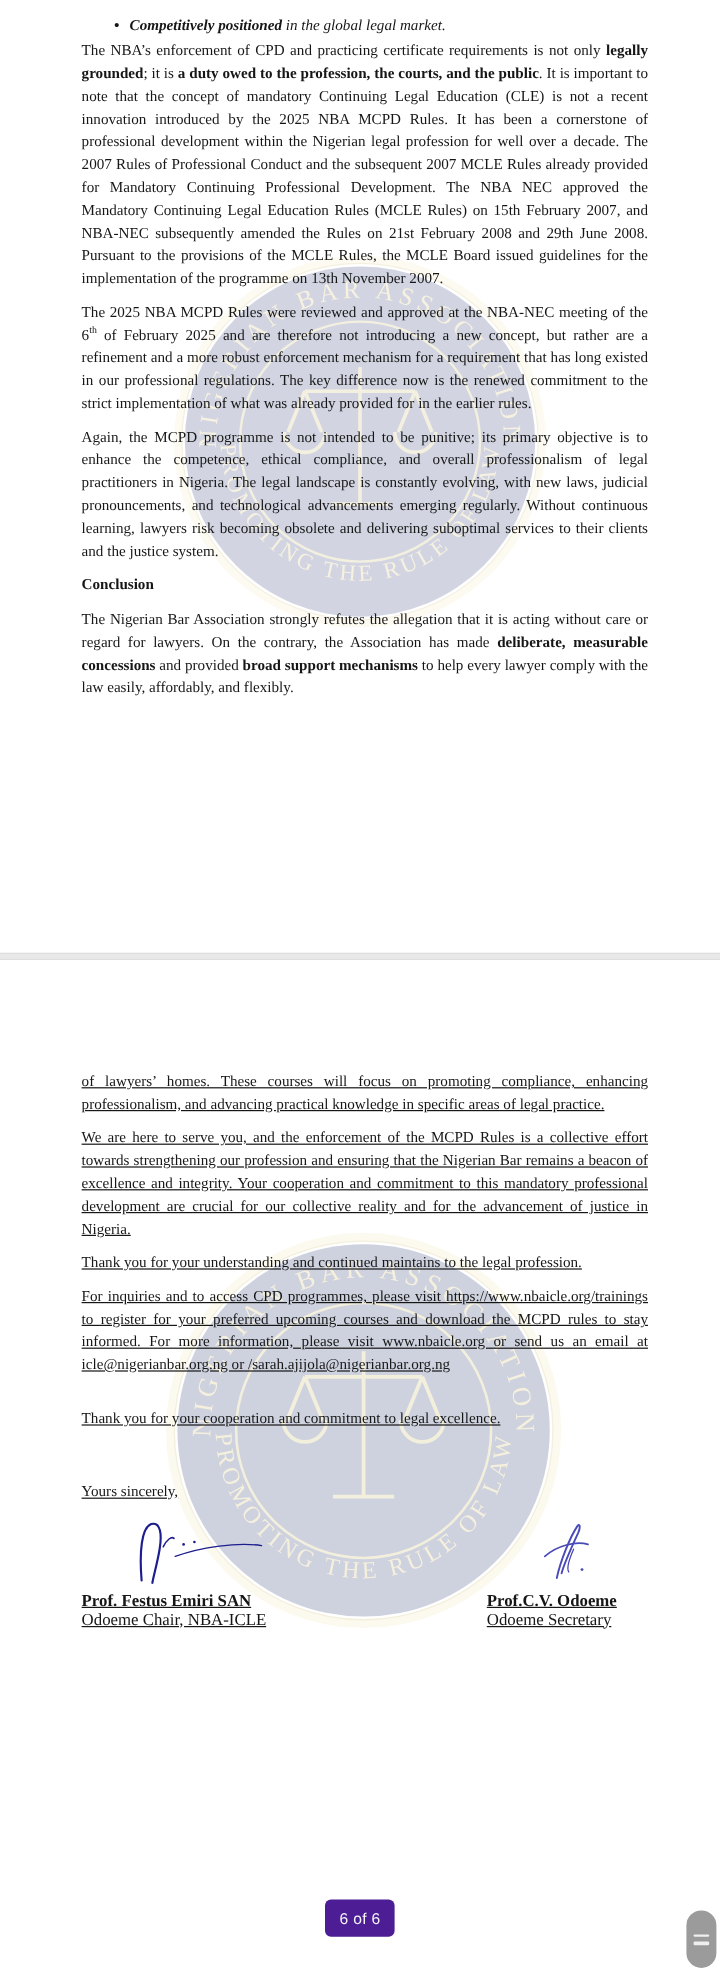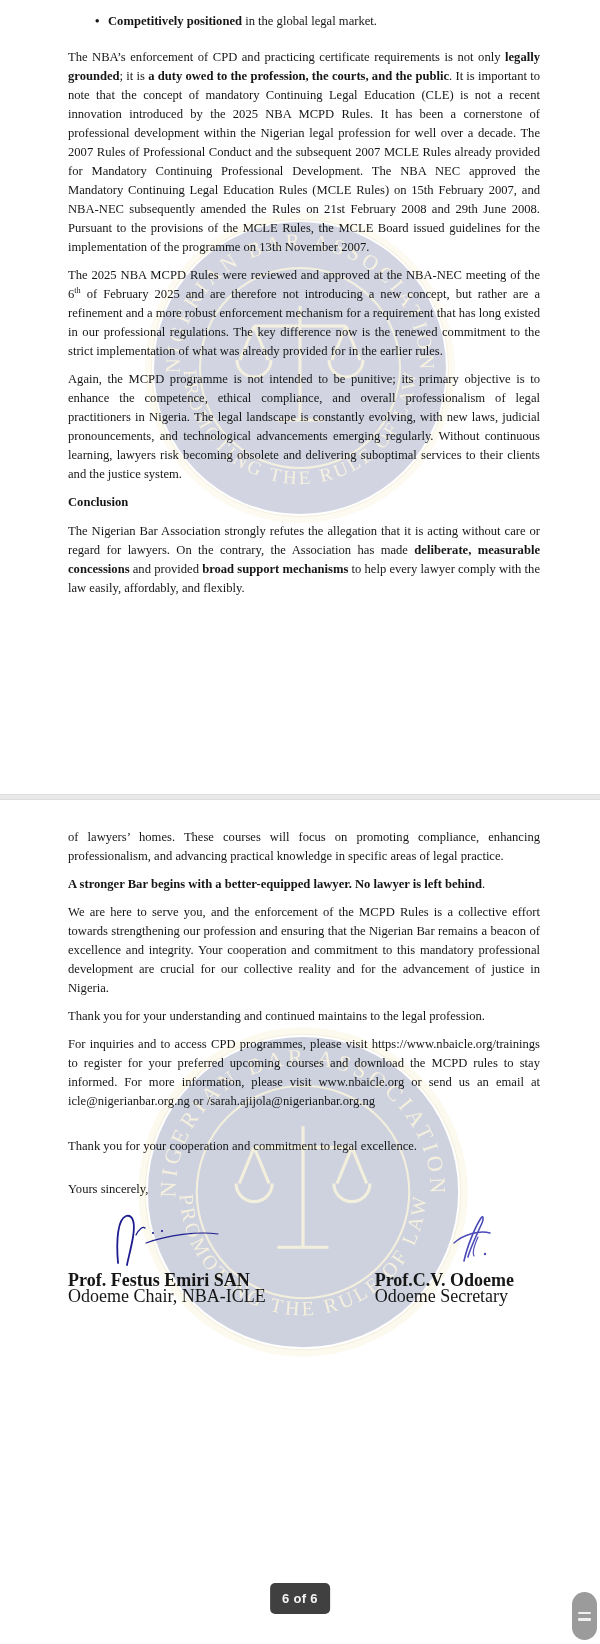--- a/index.html
+++ b/index.html
@@ -8,46 +8,46 @@
 
   .page { position:absolute; left:0; width:600px; background:#fff; overflow:hidden; }
   .page5 { top:0; height:794px; }
   .page6 { top:800px; height:844px; }
   .page-gap { position:absolute; left:0; top:794px; width:600px; height:6px; background:#e9e9e9;
               border-top:1px solid #dedede; border-bottom:1px solid #dedede; box-sizing:border-box; }
 
   .content { position:relative; padding:0 60px 0 68px; font-size:12.6px; line-height:19px;
              text-align:justify; z-index:2; }
   .page5 .content { padding-top:12px; }
-  .page6 .content { padding-top:28px; }
+  .page6 .content { padding-top:92px;text-decoration:underline; }
 
   .para { margin:0 0 9px; }
   .b { font-weight:bold; }
   sup { font-size:0.65em; line-height:0; vertical-align:super; }
 
-  .para.bullet { margin:0 0 17px 40px; text-align:left; position:relative; }
+  .para.bullet { margin:0 0 2px 40px; text-align:left; position:relative;font-style:italic; }
   .para.bullet::before { content:"•"; position:absolute; left:-13px; top:0; font-weight:bold; }
 
   .para.heading { text-align:left; font-weight:bold; margin:2px 0 10px; }
   .para.closing { margin-top:26px; }
-  .para.signoff { margin-top:24px; margin-bottom:0; }
+  .para.signoff { margin-top:42px; margin-bottom:0; }
 
   .watermark { position:absolute; z-index:1; pointer-events:none; }
   .wm5 { left:140px; top:208px; opacity:0.20; }
   .wm6 { left:133px; top:222px; opacity:0.22; }
 
   .sig-row { display:flex; justify-content:space-between; align-items:flex-end;
              padding:10px 36px 0 38px; height:58px; }
   .names-row { display:flex; justify-content:space-between; margin-top:6px; padding-right:26px; }
-  .signatory { text-align:left; line-height:15.5px; font-size:18px; }
+  .signatory { text-align:left; line-height:15.5px; font-size:14px; }
   .sig-name { font-weight:bold; }
 
   .page-badge { position:absolute; left:50%; transform:translateX(-50%); top:1583px;
-                background:#404040; color:#f5f5f5; font-family:"Liberation Sans","DejaVu Sans",sans-serif;
-                font-size:13px; padding:8px 12px; border-radius:5px; z-index:5; letter-spacing:0.3px;font-weight:bold; }
+                background:#4c1d95; color:#f5f5f5; font-family:"Liberation Sans","DejaVu Sans",sans-serif;
+                font-size:13px; padding:8px 12px; border-radius:5px; z-index:5; letter-spacing:0.3px; }
 
   .scroll-thumb { position:absolute; right:3px; top:1592px; width:25px; height:48px;
                   background:#9b9b9b; border-radius:13px; z-index:5;
                   display:flex; flex-direction:column; justify-content:center; align-items:center; gap:4px; }
   .scroll-thumb .grip { width:13px; height:2.5px; background:#efefef; border-radius:1px; }
 </style>
 </head>
 <body>
 
 <div class="viewport">
@@ -108,21 +108,20 @@
         <line x1="160" y1="98" x2="160" y2="212"></line>
         <line x1="114" y1="118" x2="206" y2="118"></line>
         <path d="M114,118 L100,152 M114,118 L128,152 M97,152 A17,17 0 0 0 131,152"></path>
         <path d="M206,118 L192,152 M206,118 L220,152 M189,152 A17,17 0 0 0 223,152"></path>
         <line x1="136" y1="212" x2="184" y2="212"></line>
       </g>
     </svg>
     <div class="content">
       <div>
           <p class="para"><span>of lawyers’ homes. These courses will focus on promoting compliance, enhancing professionalism, and advancing practical knowledge in specific areas of legal practice.</span></p>
-          <p class="para"><span class="b">A stronger Bar begins with a better-equipped lawyer. No lawyer is left behind</span><span>.</span></p>
           <p class="para"><span>We are here to serve you, and the enforcement of the MCPD Rules is a collective effort towards strengthening our profession and ensuring that the Nigerian Bar remains a beacon of excellence and integrity. Your cooperation and commitment to this mandatory professional development are crucial for our collective reality and for the advancement of justice in Nigeria.</span></p>
           <p class="para"><span>Thank you for your understanding and continued maintains to the legal profession.</span></p>
           <p class="para"><span>For inquiries and to access CPD programmes, please visit https://www.nbaicle.org/trainings to register for your preferred upcoming courses and download the MCPD rules to stay informed. For more information, please visit www.nbaicle.org or send us an email at icle@nigerianbar.org.ng or /sarah.ajijola@nigerianbar.org.ng</span></p>
           <p class="para closing"><span>Thank you for your cooperation and commitment to legal excellence.</span></p>
           <p class="para signoff"><span>Yours sincerely,</span></p>
         </div>
 
       <div class="sig-row">
         <svg width="120" height="58" viewBox="0 0 120 58">
           <g stroke="#1d1d8f" fill="none" stroke-linecap="round">

